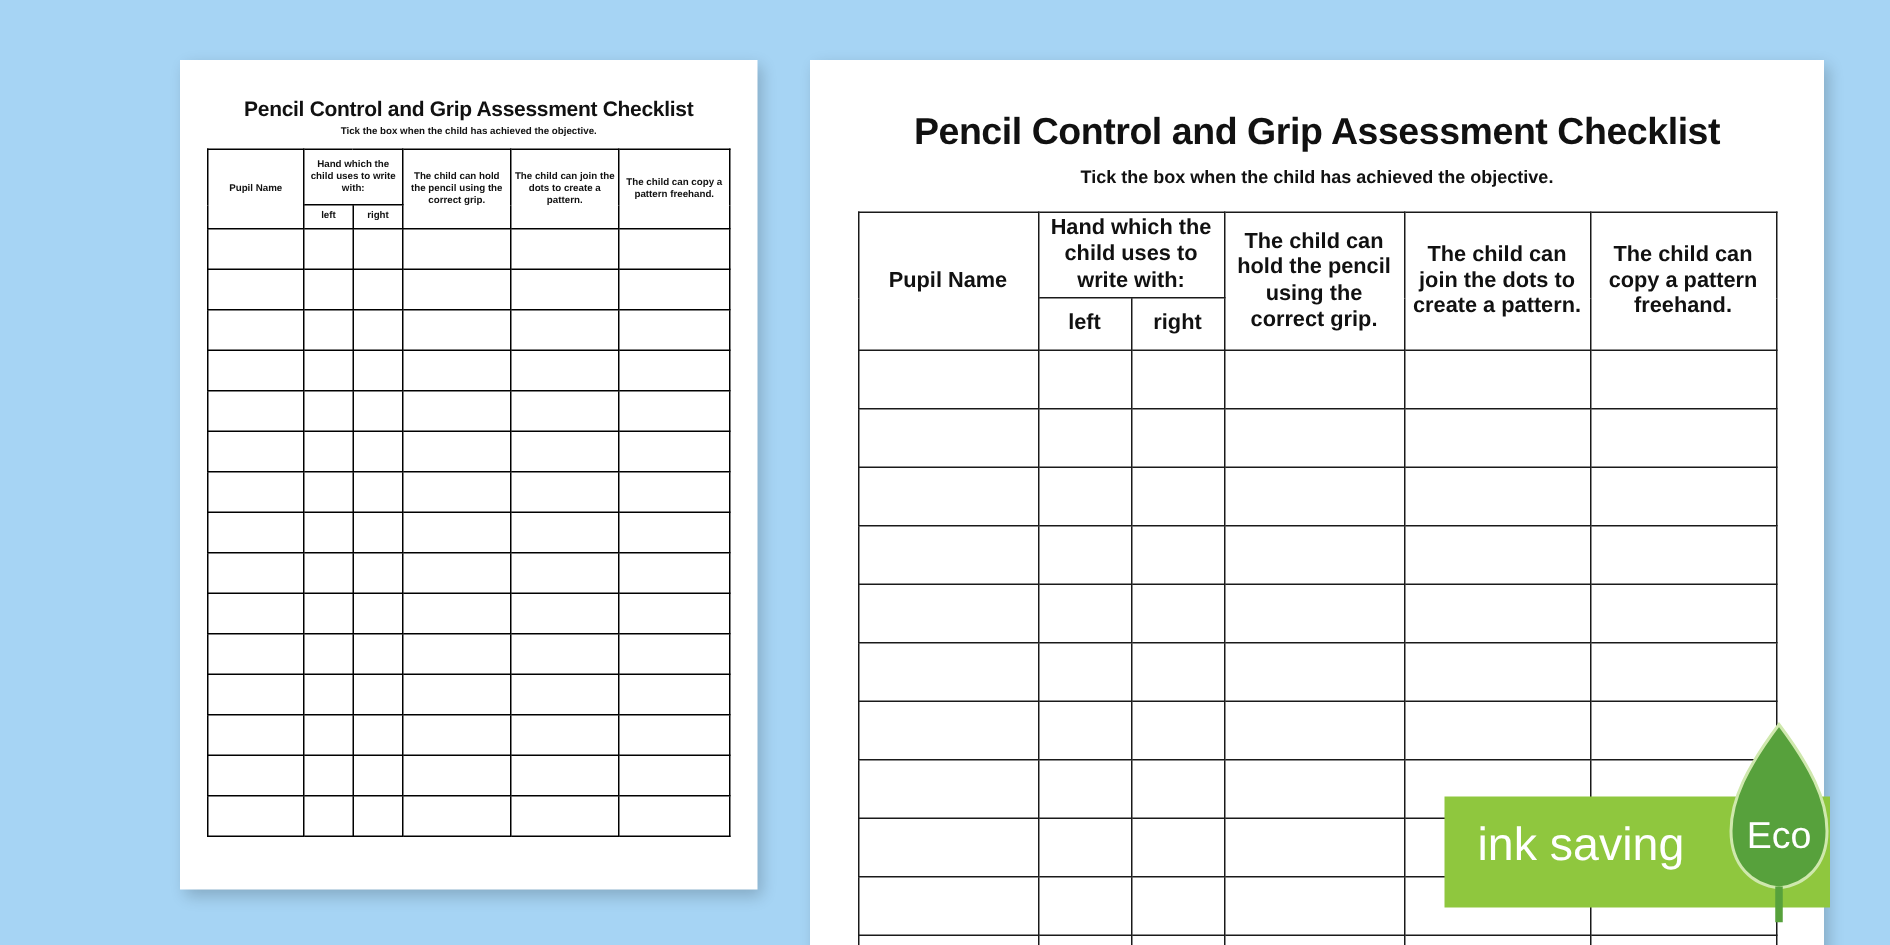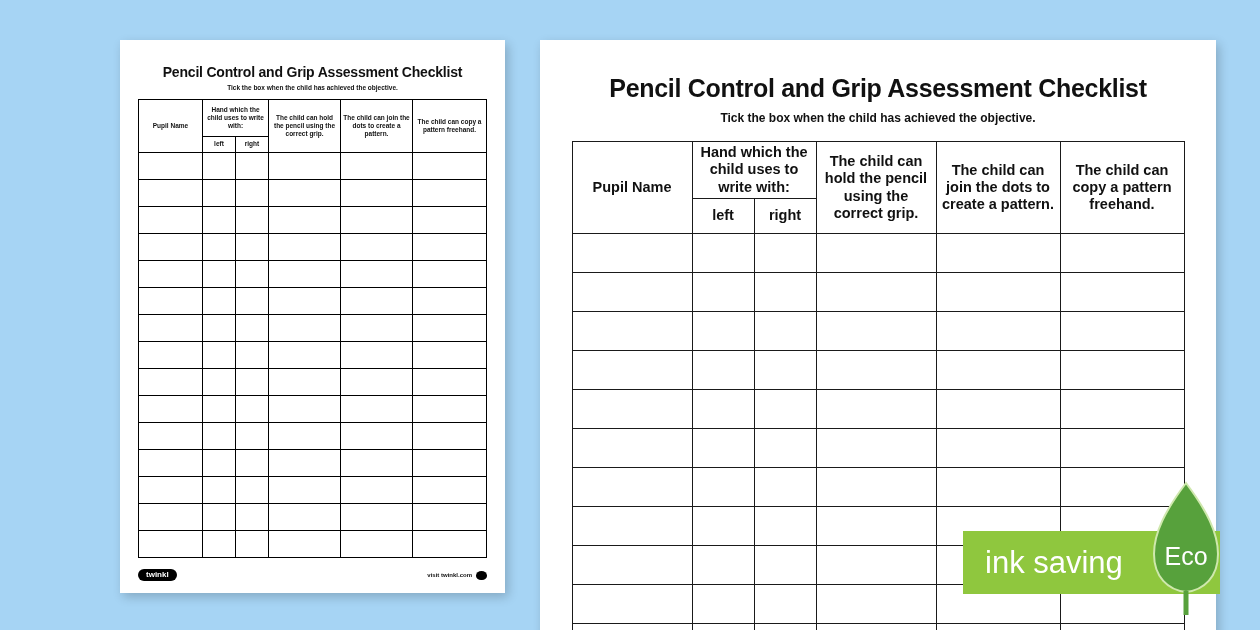--- a/index.html
+++ b/index.html
@@ -132,21 +132,21 @@
   }
   table.large thead tr.hrow1 th { height: 52px; }
   table.large thead tr.hrow2 th { height: 30px; }
   table.large tbody td { height: 38px; padding: 0; }
   
   .eco-badge-bar {
     position: absolute;
     left: 963px;
     top: 531px;
     width: 257px;
-    height: 63px;
+    height: 74px;
     background: #8fc73e;
     z-index: 5;
   }
   .eco-badge-label {
     color: #ffffff;
     font-size: 31px;
     line-height: 63px;
     padding-left: 22px;
     font-weight: normal;
   }
@@ -305,27 +305,20 @@
           <td></td>
           <td></td>
           <td></td>
           <td></td>
           <td></td>
           <td></td>
         </tr>
       </tbody>
   </table>
 
-  <div class="page-footer">
-    <span class="brand-pill">twinkl</span>
-    <span class="visit-wrap">
-      <span class="visit-text">visit twinkl.com</span>
-      <span class="footer-icon"></span>
-    </span>
-  </div>
 </div>
 
 <div class="page page-large">
   <div class="doc-title">Pencil Control and Grip Assessment Checklist</div>
   <div class="doc-subtitle">Tick the box when the child has achieved the objective.</div>
 
   <table class="checklist large">
     <colgroup>
       <col style="width:120px">
         <col style="width:62px">

